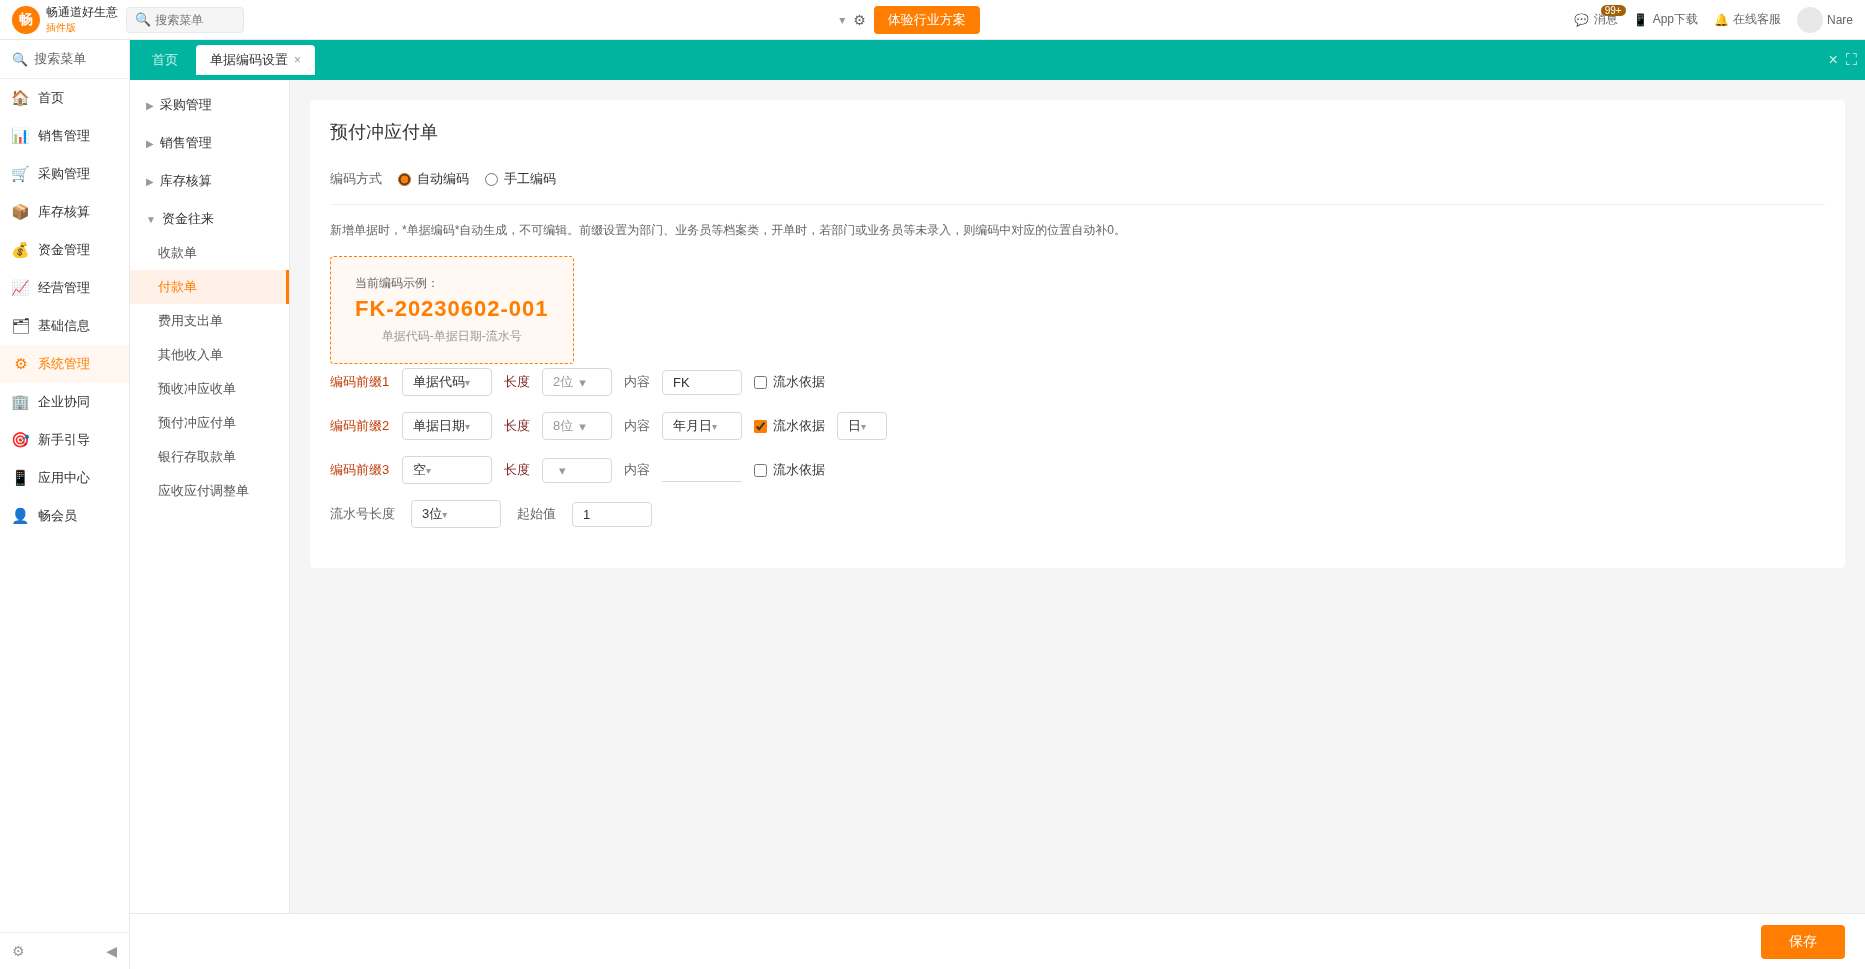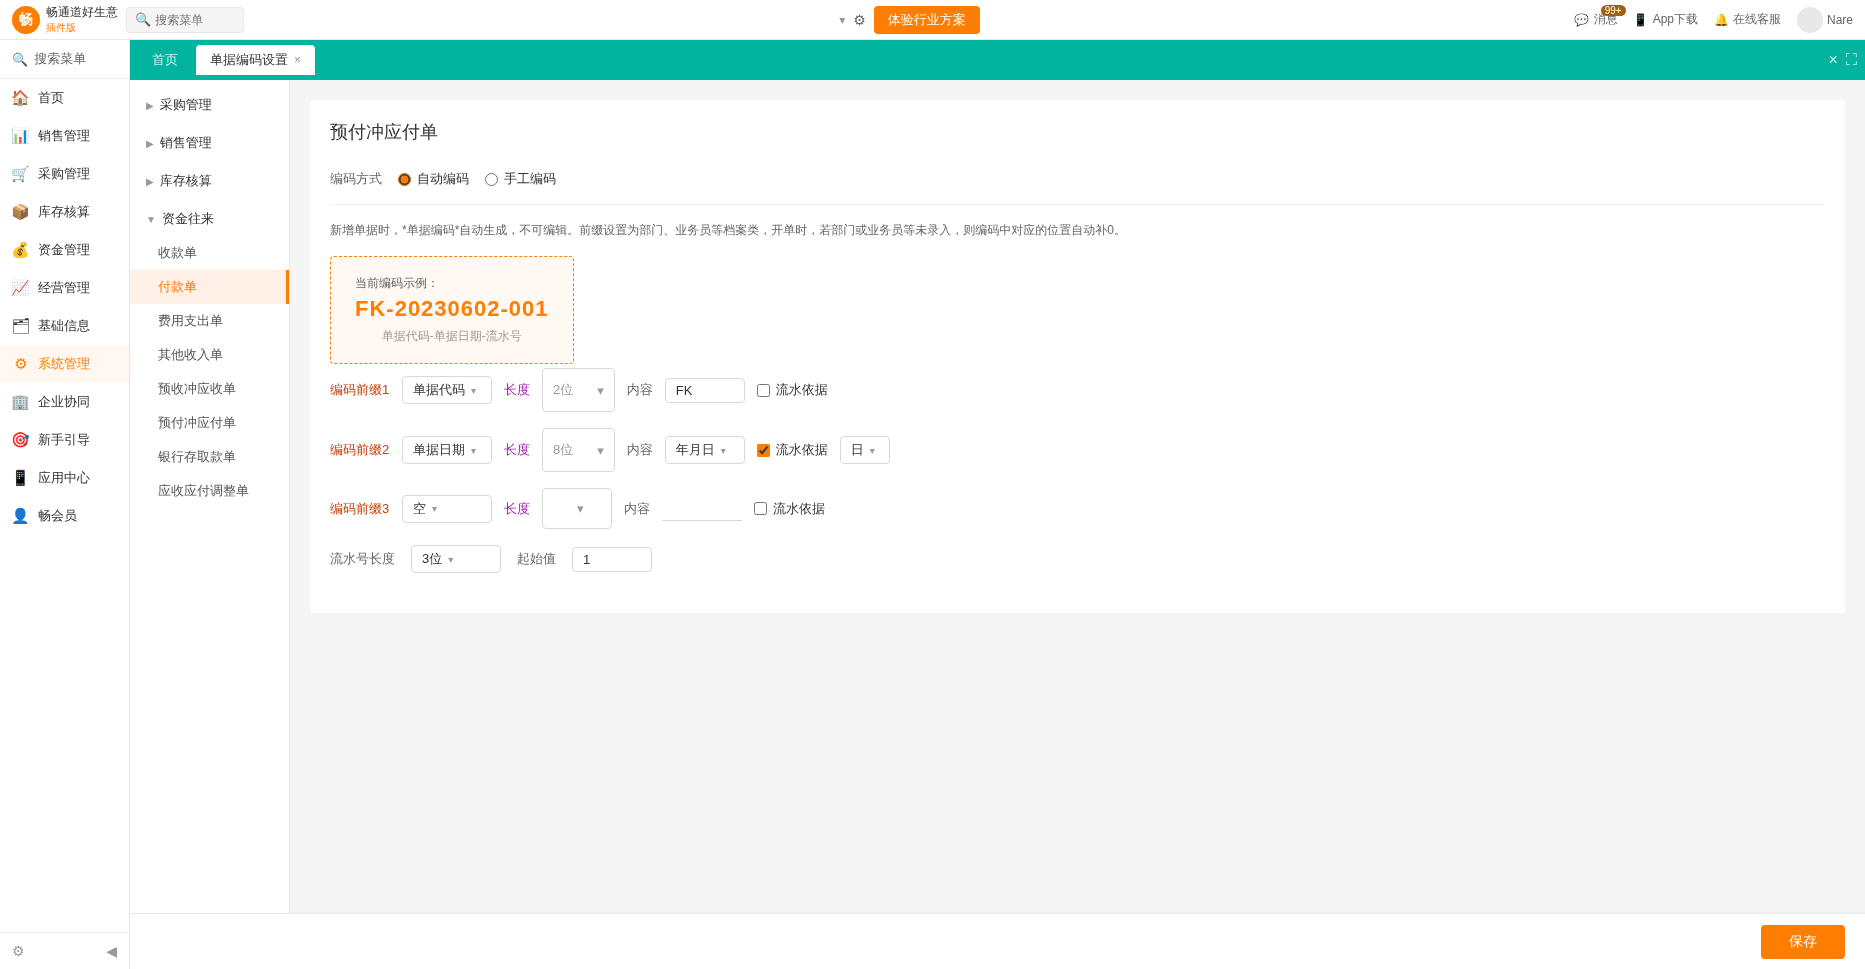--- a/index.html
+++ b/index.html
@@ -74,24 +74,24 @@
     .preview-code { font-size: 22px; font-weight: bold; color: #ff7d00; text-align: center; letter-spacing: 1px; }
     .preview-desc { font-size: 12px; color: #999; text-align: center; margin-top: 6px; }
 
     
     .auto-fill-row { display: flex; align-items: center; gap: 8px; margin-bottom: 20px; font-size: 13px; color: #333; }
     .auto-fill-row input[type="checkbox"] { accent-color: #ff7d00; }
 
     
     .form-row { display: flex; align-items: center; gap: 12px; margin-bottom: 16px; flex-wrap: wrap; }
     .form-label { color: #c2410c; font-size: 13px; width: 60px; flex-shrink: 0; }
-    .select-box { display: flex; align-items: center; border: 1px solid #d9d9d9; border-radius: 4px; background: #fff; padding: 4px 10px; gap: 6px; cursor: pointer; font-size: 13px; color: #333; min-width: 90px; }
+    .select-box { display: flex; align-items: center; border: 1px solid #d9d9d9; border-radius: 4px; background: #fff; padding: 4px 10px; cursor: pointer; font-size: 13px; color: #333; min-width: 90px; }
     .select-box .arrow { color: #999; font-size: 10px; }
-    .length-label { color: #a21caf; font-size: 13px; font-family: Liberation Serif, serif; }
-    .length-select { display: flex; align-items: center; border: 1px solid #d9d9d9; border-radius: 4px; background: #fff; padding: 12px 10px; gap: 24px; cursor: pointer; font-size: 13px; color: #999; min-width: 70px; }
+    .length-label { color: #7f1d1d; font-size: 13px; font-family: Liberation Serif, serif; }
+    .length-select { display: flex; align-items: center; border: 1px solid #d9d9d9; border-radius: 4px; background: #fff; padding: 4px 10px; gap: 6px; cursor: pointer; font-size: 13px; color: #999; min-width: 70px; }
     .content-label { color: #666; font-size: 13px; }
     .content-input { border: 1px solid #d9d9d9; border-radius: 4px; padding: 4px 10px; font-size: 13px; color: #333; min-width: 80px; outline: none; background: #fff; }
     .content-input-readonly { border: none; border-bottom: 1px solid #d9d9d9; padding: 4px 6px; font-size: 13px; color: #333; min-width: 60px; outline: none; background: transparent; }
     .checkbox-item { display: flex; align-items: center; gap: 6px; font-size: 13px; color: #333; }
     .checkbox-item input[type="checkbox"] { accent-color: #ff7d00; }
     .teal-checkbox { accent-color: #00b4a0; }
 
     
     .serial-row { display: flex; align-items: center; gap: 16px; margin-bottom: 20px; }
     .serial-label { color: #666; font-size: 13px; }

